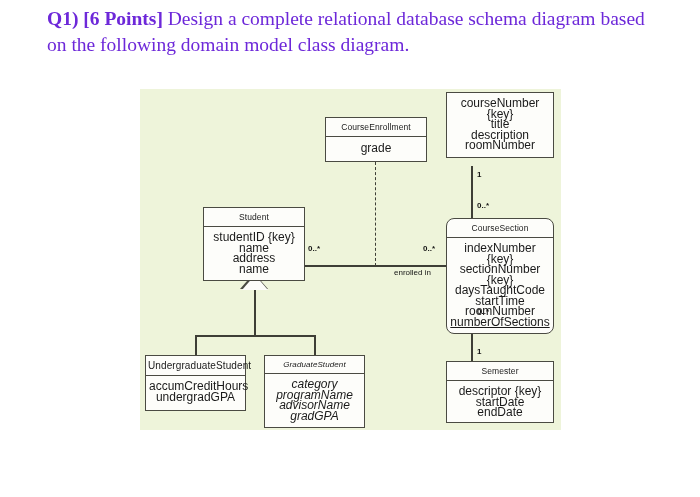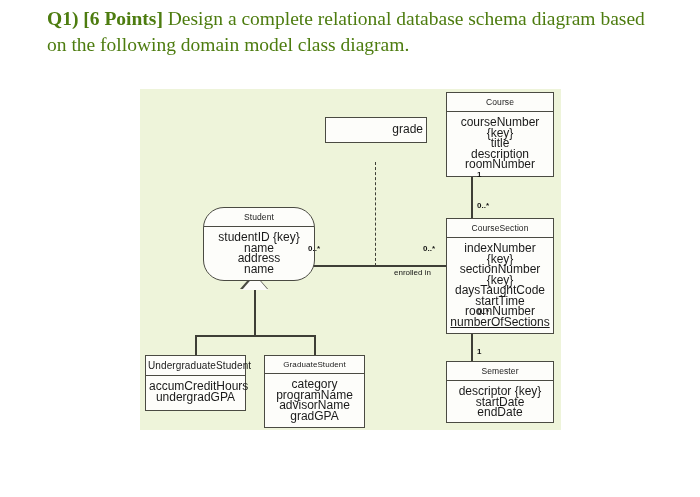--- a/index.html
+++ b/index.html
@@ -18,21 +18,21 @@
 
   
   #question-heading {
     position: absolute;
     left: 47px;
     top: 6px;
     width: 600px;
     font-family: "Liberation Serif", serif;
     font-size: 19.5px;
     line-height: 26px;
-    color: #4d7c0f;
+    color: #6d28d9;
   }
   #question-heading .q-bold { font-weight: bold; }
 
   
   #diagram-canvas {
     position: absolute;
     left: 140px;
     top: 89px;
     width: 421px;
     height: 341px;
@@ -153,66 +153,66 @@
   <div class="mult" style="left:337px; top:112px;">0..*</div>
 
   <div class="mult" style="left:168px; top:155px;">0..*</div>
   <div class="mult" style="left:283px; top:155px;">0..*</div>
   <div class="assoc-label" style="left:214px; top:179px;">enrolled in</div>
 
   <div class="mult" style="left:337px; top:218px;">0..*</div>
   <div class="mult" style="left:337px; top:258px;">1</div>
 
   <div class="uml-class" style="left:306px; top:3px; width:108px;">
-    <div class="uml-name">Course</div>
     <div class="uml-attrs">
       <div>courseNumber  {key}</div>
       <div>title</div>
       <div>description</div>
       <div>roomNumber</div>
     </div>
   </div>
 
   <div class="uml-class" style="left:185px; top:28px; width:102px;">
-    <div class="uml-attrs" style="padding:6px 3px 7px 3px;text-align:right;">
+    <div class="uml-name">CourseEnrollment</div>
+    <div class="uml-attrs" style="padding:6px 3px 7px 3px;">
       <div>grade</div>
     </div>
   </div>
 
-  <div class="uml-class" style="left:63px; top:118px; width:112px;border-radius:21px;">
+  <div class="uml-class" style="left:63px; top:118px; width:102px;">
     <div class="uml-name">Student</div>
     <div class="uml-attrs">
       <div>studentID  {key}</div>
       <div>name</div>
       <div>address</div>
       <div>name</div>
     </div>
   </div>
 
-  <div class="uml-class" style="left:306px; top:129px; width:108px;">
+  <div class="uml-class" style="left:306px; top:129px; width:108px;border-radius:8px;">
     <div class="uml-name">CourseSection</div>
     <div class="uml-attrs">
       <div>indexNumber {key}</div>
       <div>sectionNumber {key}</div>
       <div>daysTaughtCode</div>
       <div>startTime</div>
       <div>roomNumber</div>
       <div class="attr-static">numberOfSections</div>
     </div>
   </div>
 
   <div class="uml-class" style="left:5px; top:266px; width:101px;">
     <div class="uml-name" style="font-size:10px;">UndergraduateStudent</div>
     <div class="uml-attrs" style="padding-bottom:8px;">
       <div>accumCreditHours</div>
       <div>undergradGPA</div>
     </div>
   </div>
 
-  <div class="uml-class" style="left:124px; top:266px; width:101px;">
+  <div class="uml-class" style="left:124px; top:266px; width:101px;font-style:italic;">
     <div class="uml-name" style="font-size:8px;">GraduateStudent</div>
     <div class="uml-attrs">
       <div>category</div>
       <div>programName</div>
       <div>advisorName</div>
       <div>gradGPA</div>
     </div>
   </div>
 
   <div class="uml-class" style="left:306px; top:272px; width:108px;">

